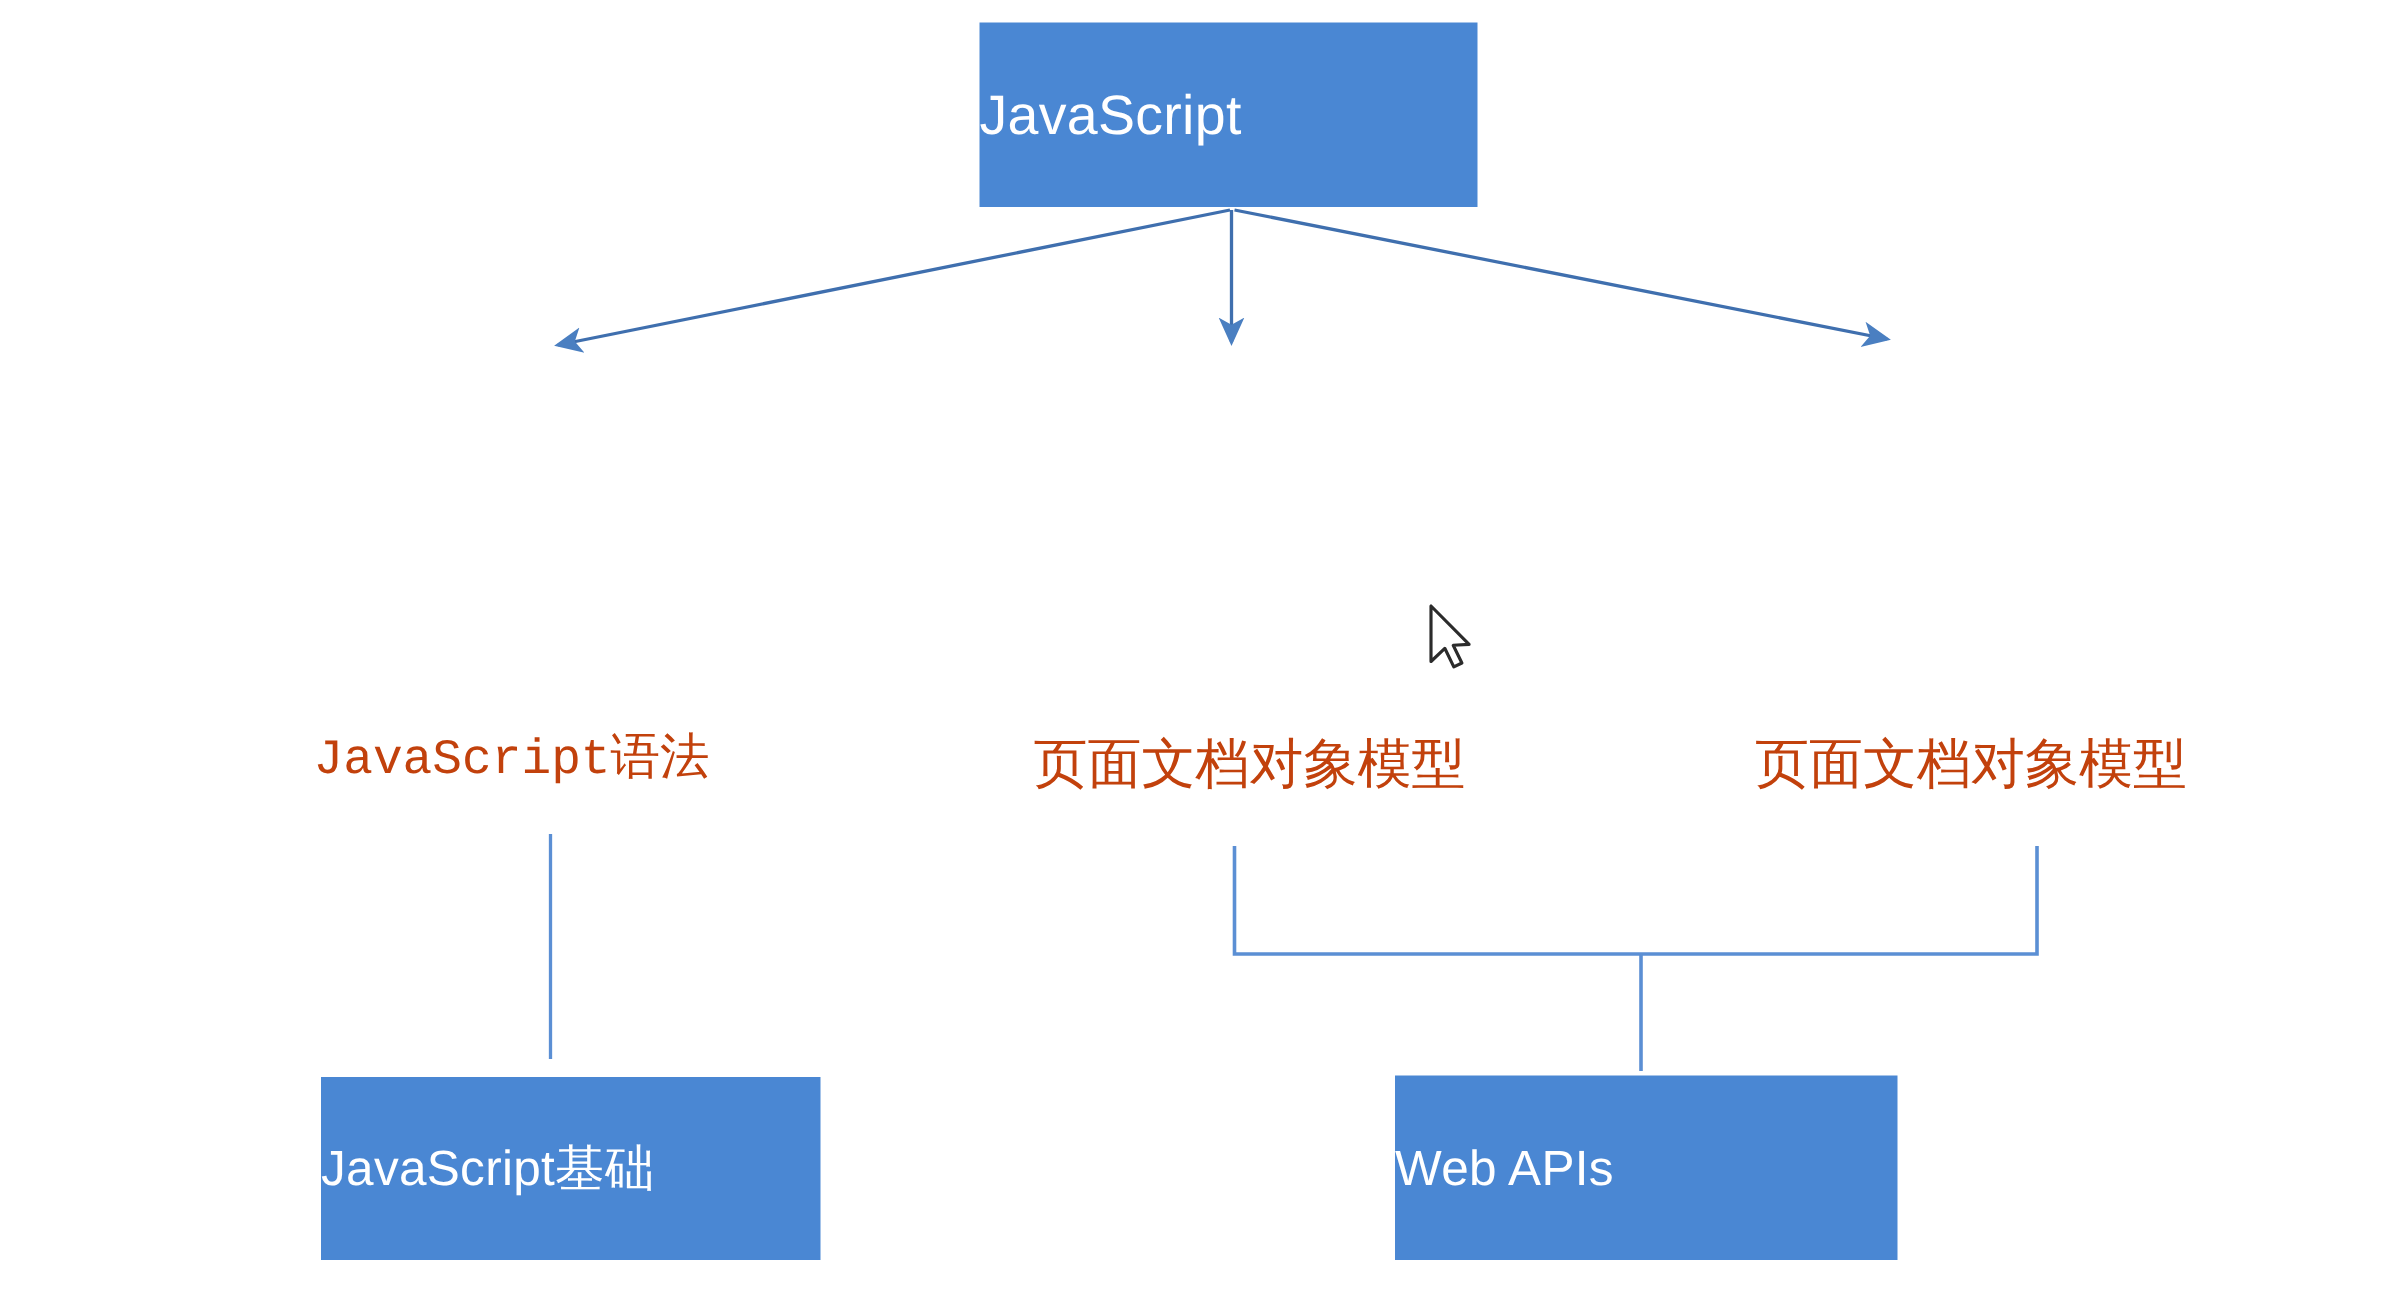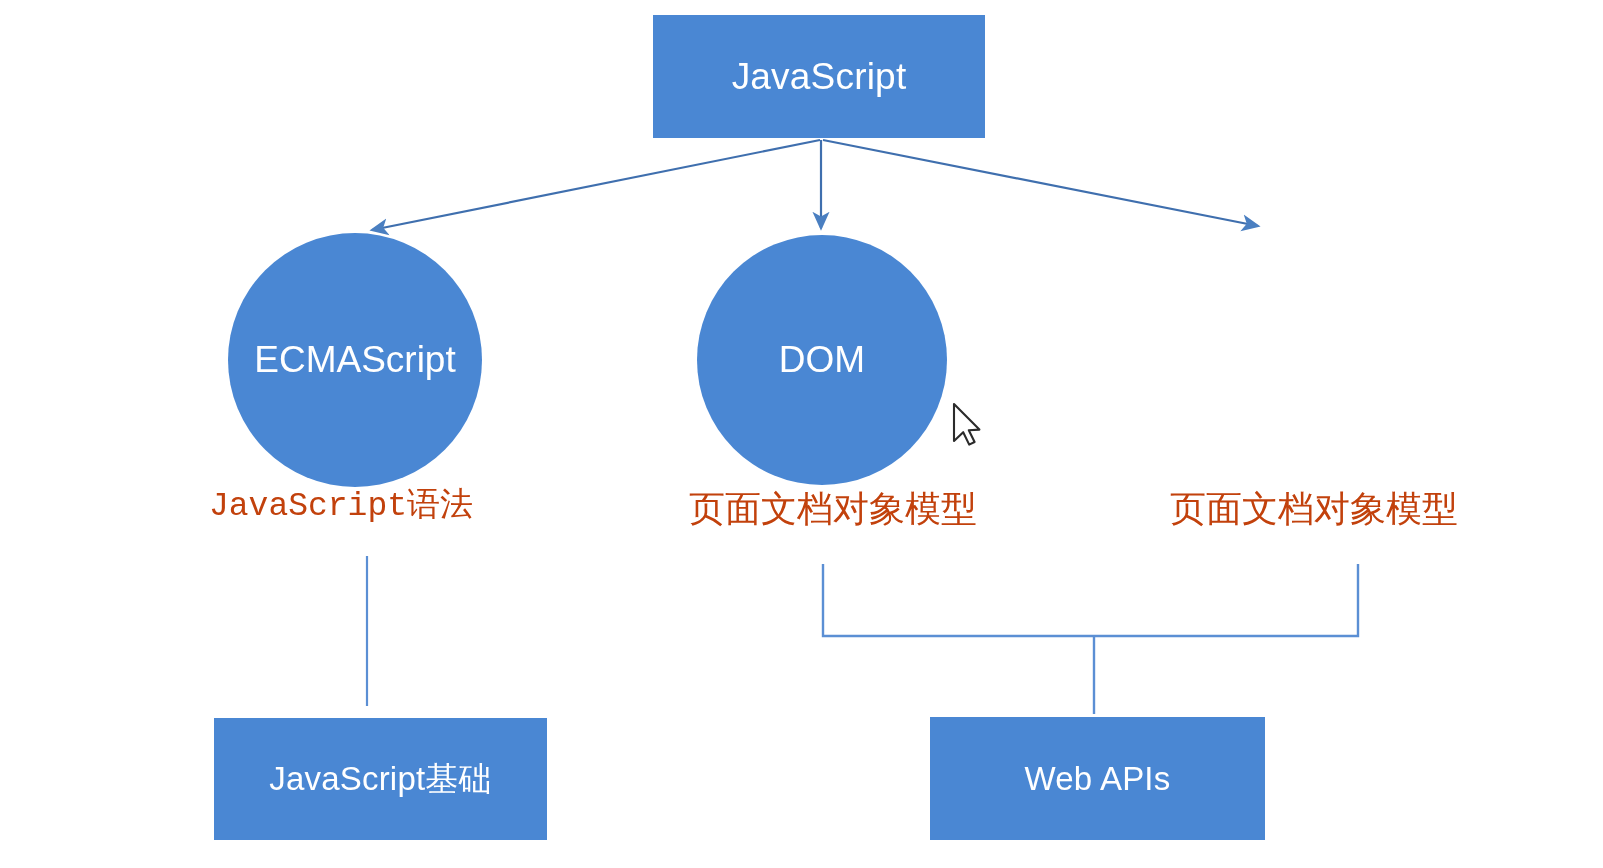--- a/index.html
+++ b/index.html
@@ -24,21 +24,20 @@
     top: 0;
     width: 1603px;
     height: 868px;
     pointer-events: none;
   }
   .node-box {
     position: absolute;
     background: #4a87d3;
     display: flex;
     align-items: center;
-    justify-content: center;
     color: #ffffff;
     font-family: "Liberation Sans", sans-serif;
     font-weight: 400;
     letter-spacing: 0.2px;
     box-sizing: border-box;
   }
   .node-circle {
     position: absolute;
     background: #4a87d3;
     border-radius: 50%;
@@ -147,28 +146,22 @@
     <line x1="367" y1="556" x2="367" y2="706" stroke="#5b8fd4" stroke-width="2.2"></line>
 
     <path d="M 823 564 L 823 636 L 1358 636 L 1358 564" fill="none" stroke="#5b8fd4" stroke-width="2.4"></path>
     <line x1="1094" y1="636" x2="1094" y2="714" stroke="#5b8fd4" stroke-width="2.4"></line>
   </svg>
 
   <div class="node-box" id="box-javascript">
     <span>JavaScript</span>
   </div>
 
-  <div class="node-circle" id="circle-ecmascript">
-    <span>ECMAScript</span>
-  </div>
   <div class="caption mono" id="caption-ecmascript">JavaScript语法</div>
 
-  <div class="node-circle" id="circle-dom">
-    <span>DOM</span>
-  </div>
   <div class="caption" id="caption-dom">页面文档对象模型</div>
 
   <div class="caption" id="caption-bom">页面文档对象模型</div>
 
   <div class="node-box" id="box-js-basics">
     <span>JavaScript基础</span>
   </div>
 
   <div class="node-box" id="box-web-apis">
     <span>Web APIs</span>

